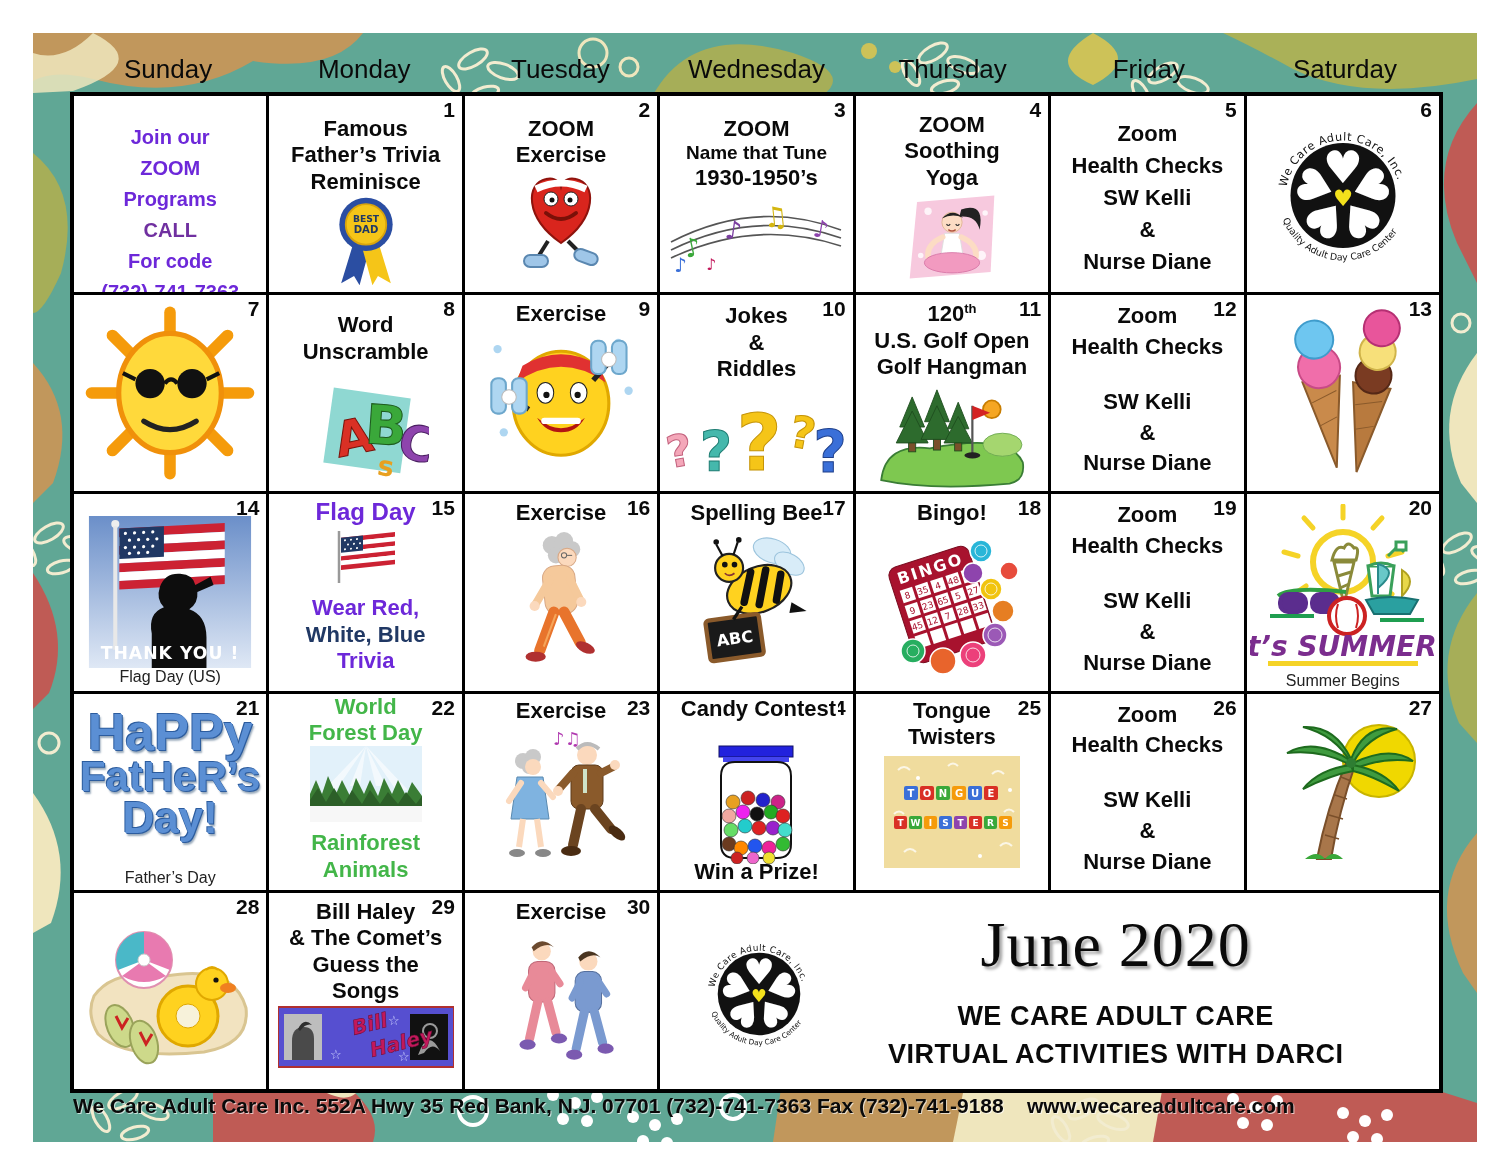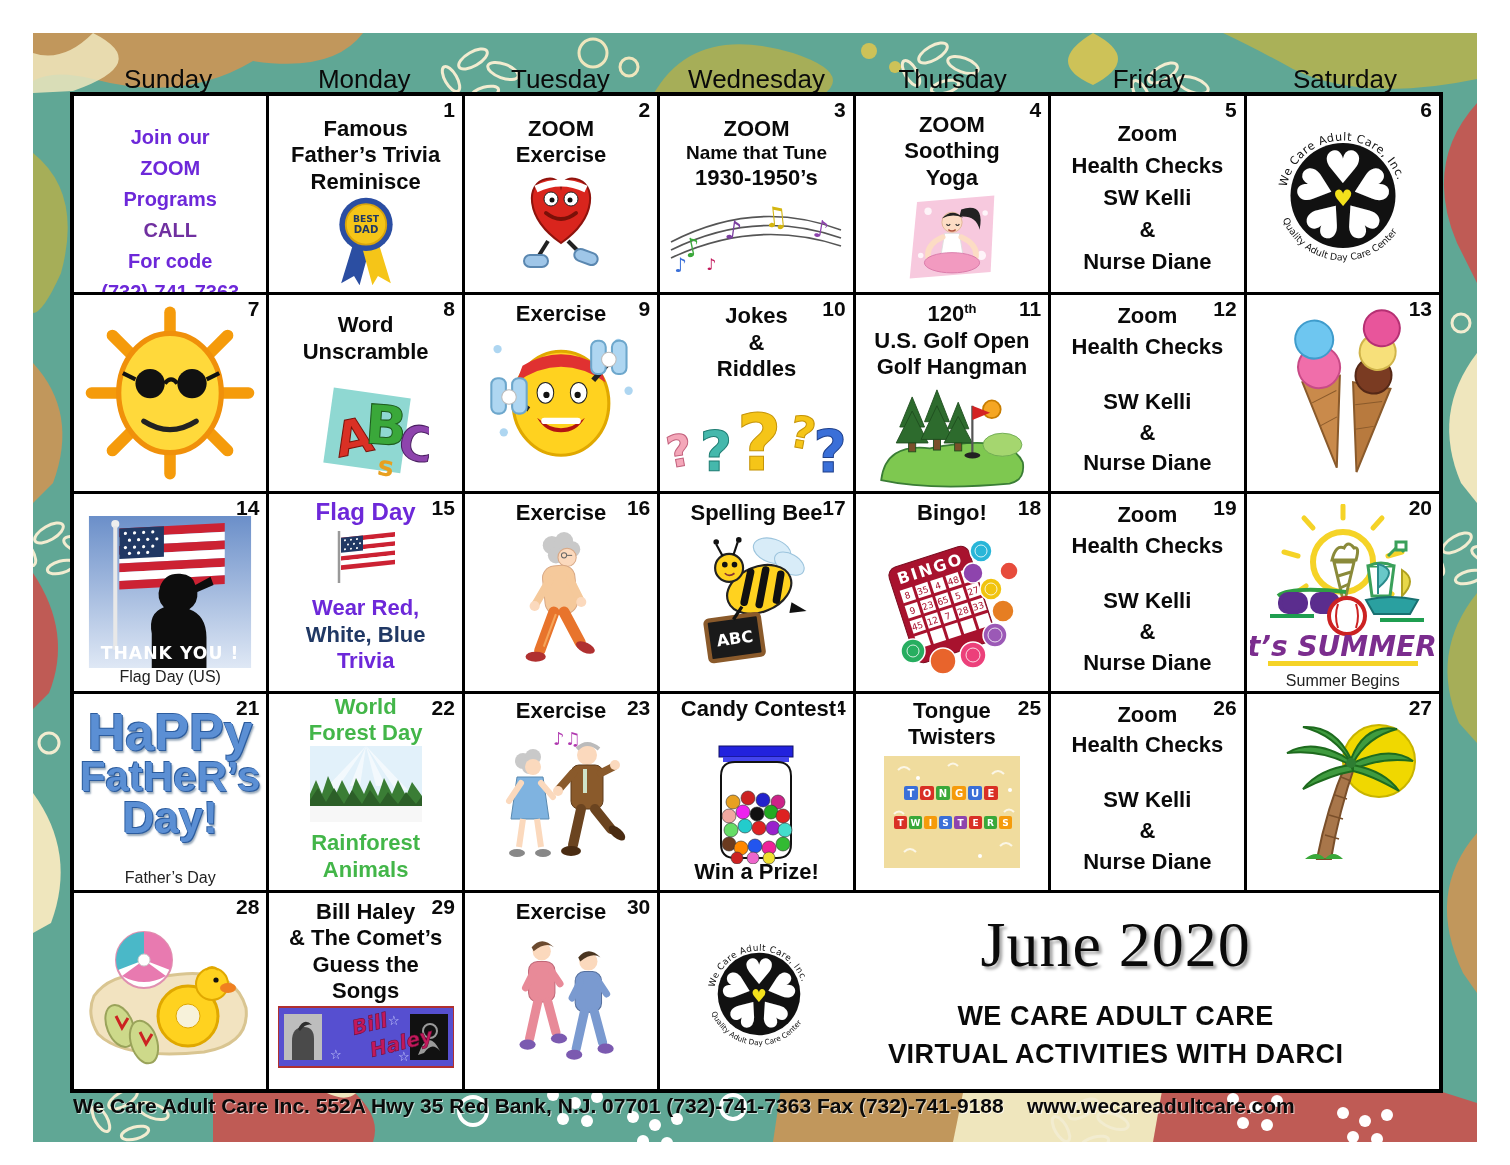--- a/index.html
+++ b/index.html
@@ -1,19 +1,19 @@
 <!DOCTYPE html>
 <html><head>
 <meta charset="utf-8">
 <style>
   html,body{margin:0;padding:0;}
   body{width:1510px;height:1165px;position:relative;background:#ffffff;
        font-family:"Liberation Sans",sans-serif;color:#0a0a0a;overflow:hidden;}
   #border-art{position:absolute;left:33px;top:33px;width:1444px;height:1109px;}
-  .daysrow{position:absolute;left:70px;top:64px;width:1373px;display:grid;
+  .daysrow{position:absolute;left:70px;top:54px;width:1373px;display:grid;
            grid-template-columns:repeat(7,1fr);font-size:26px;color:#0a0a0a;}
   .daysrow span{text-align:center;}
   .grid{position:absolute;left:70px;top:92px;width:1373px;height:1001px;
         background:#000;display:grid;grid-template-columns:repeat(7,1fr);
         grid-template-rows:repeat(5,1fr);gap:3px;padding:4px;box-sizing:border-box;}
   .cell{background:#fff;position:relative;display:flex;flex-direction:column;
         align-items:center;overflow:hidden;}
   .date{position:absolute;top:2px;right:7px;font-weight:700;font-size:21px;z-index:1;}
   .t{font-weight:700;font-size:21px;line-height:1.2;text-align:center;z-index:2;}
   .t.sm{font-size:19px;}

